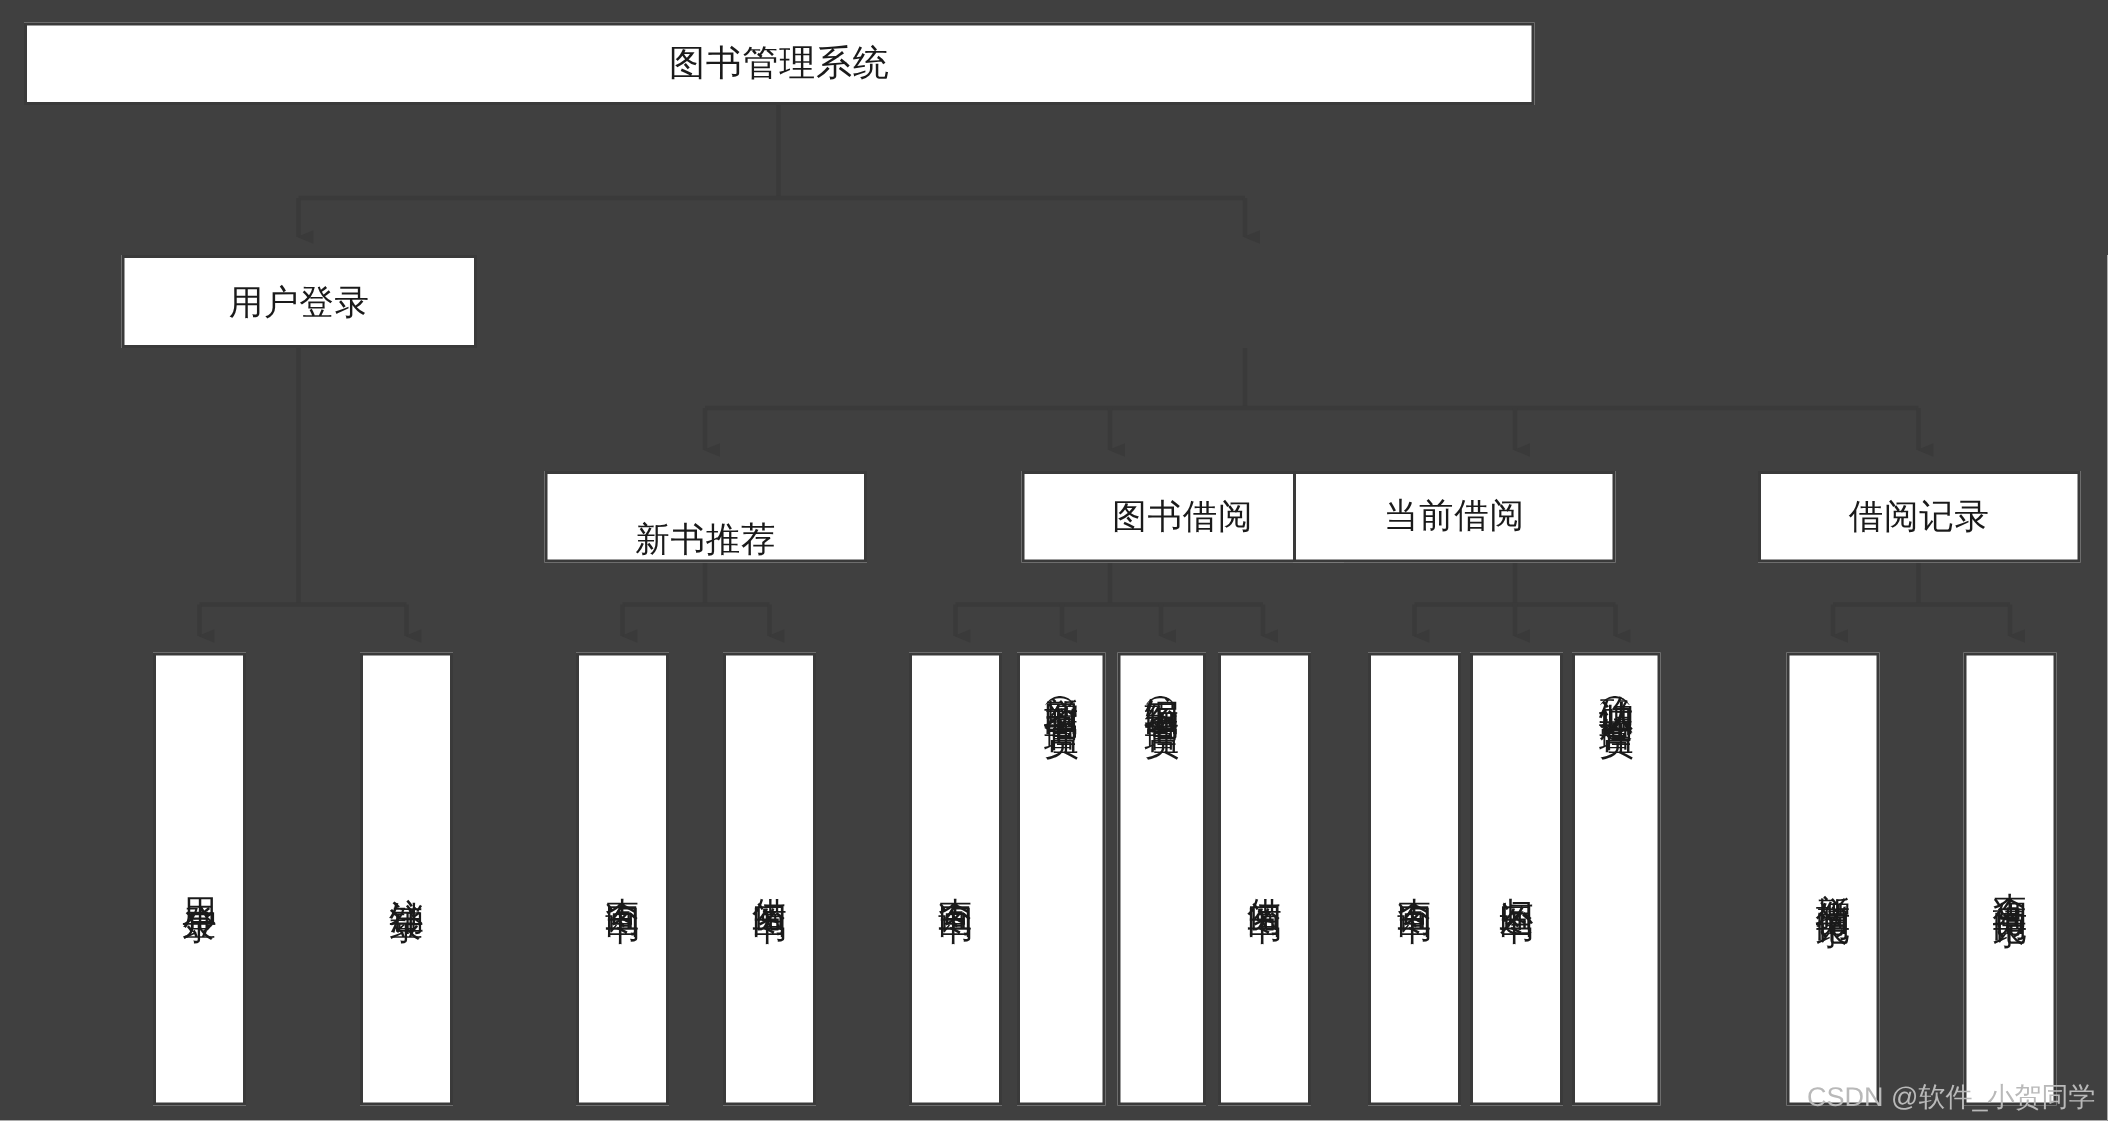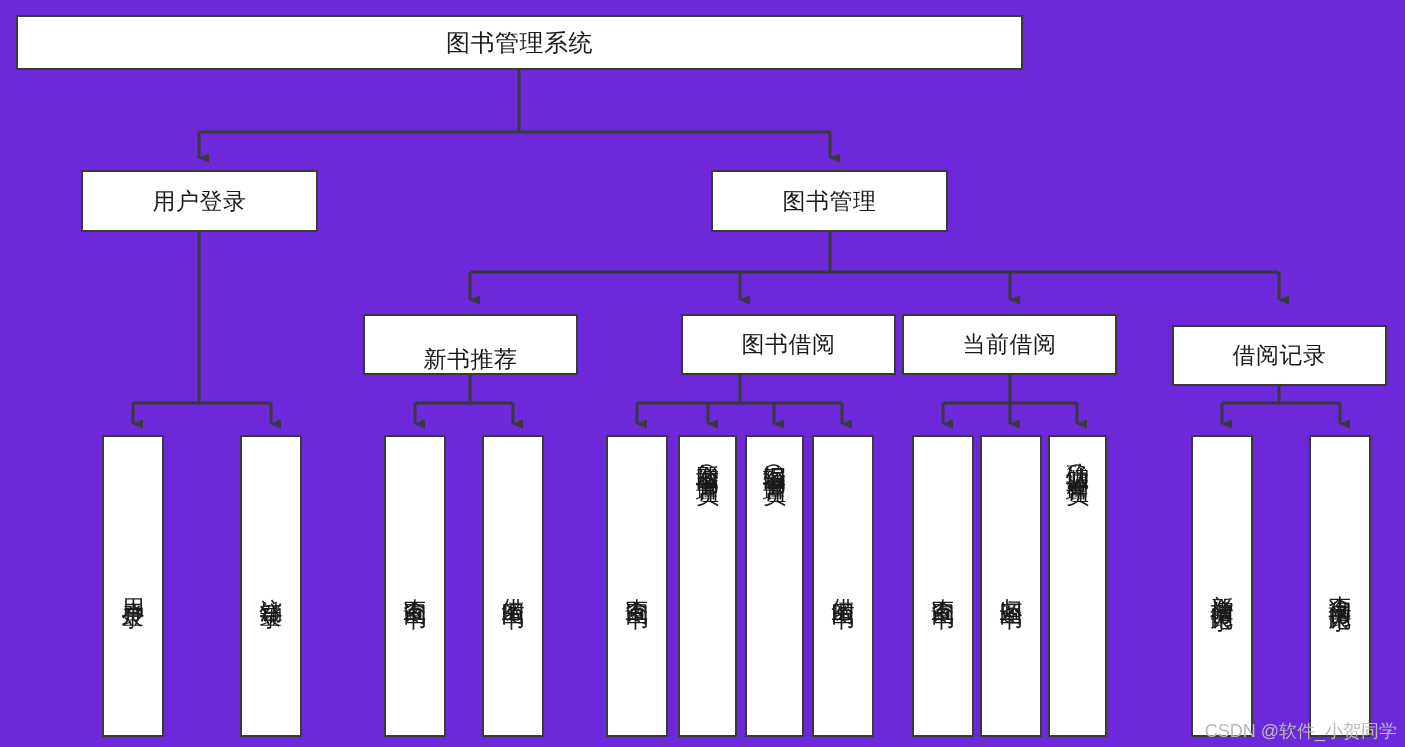--- a/index.html
+++ b/index.html
@@ -8,21 +8,21 @@
     padding: 0;
     background: #ffffff;
   }
   body {
     font-family: "Liberation Sans", "DejaVu Sans", sans-serif;
   }
   #diagram-root {
     position: relative;
     width: 1405px;
     height: 747px;
-    background: #6d28d9;
+    background: #404040;
     overflow: hidden;
   }
   #wires {
     position: absolute;
     left: 0;
     top: 0;
     width: 1405px;
     height: 747px;
     pointer-events: none;
   }
@@ -132,34 +132,31 @@
     </g>
   </svg>
 
   <div class="node root horizontal" style="left:16px; top:15px; width:1007px; height:55px;">
     <span class="node-label">图书管理系统</span>
   </div>
 
   <div class="node horizontal" style="left:81px; top:170px; width:237px; height:62px;">
     <span class="node-label">用户登录</span>
   </div>
-  <div class="node horizontal" style="left:711px; top:170px; width:237px; height:62px;">
-    <span class="node-label">图书管理</span>
-  </div>
 
   <div class="node horizontal" style="left:363px; top:314px; width:215px; height:61px;align-items:flex-end;">
     <span class="node-label">新书推荐</span>
   </div>
   <div class="node horizontal" style="left:633px; top:314px; width:215px; height:61px;margin-left:48px;">
     <span class="node-label">图书借阅</span>
   </div>
-  <div class="node horizontal" style="left:902px; top:314px; width:215px; height:61px;">
+  <div class="node horizontal" style="left:862px; top:314px; width:215px; height:61px;font-family:Liberation Serif, serif;">
     <span class="node-label">当前借阅</span>
   </div>
-  <div class="node horizontal" style="left:1172px; top:314px; width:215px; height:61px;margin-top:11px;">
+  <div class="node horizontal" style="left:1172px; top:314px; width:215px; height:61px;">
     <span class="node-label">借阅记录</span>
   </div>
 
   <div class="node vertical centered" style="left:102px; top:435px; width:62px; height:302px;">
     <span class="node-label">用户登录</span>
   </div>
   <div class="node vertical centered" style="left:240px; top:435px; width:62px; height:302px;">
     <span class="node-label">注销登录</span>
   </div>
 

